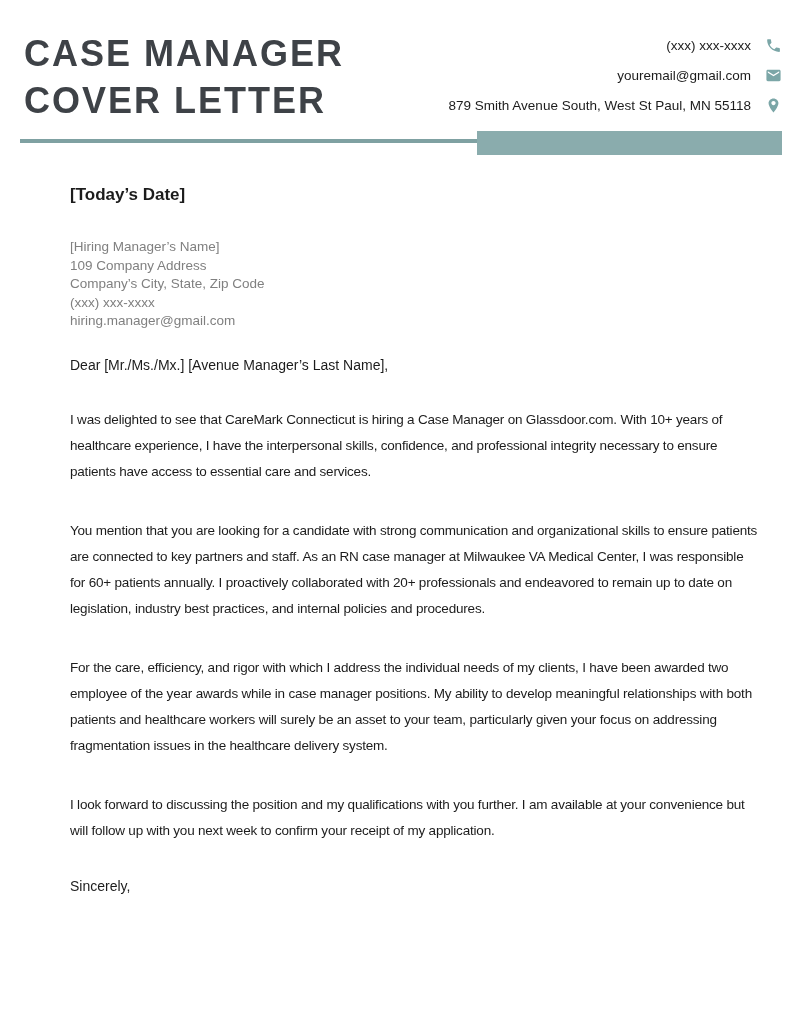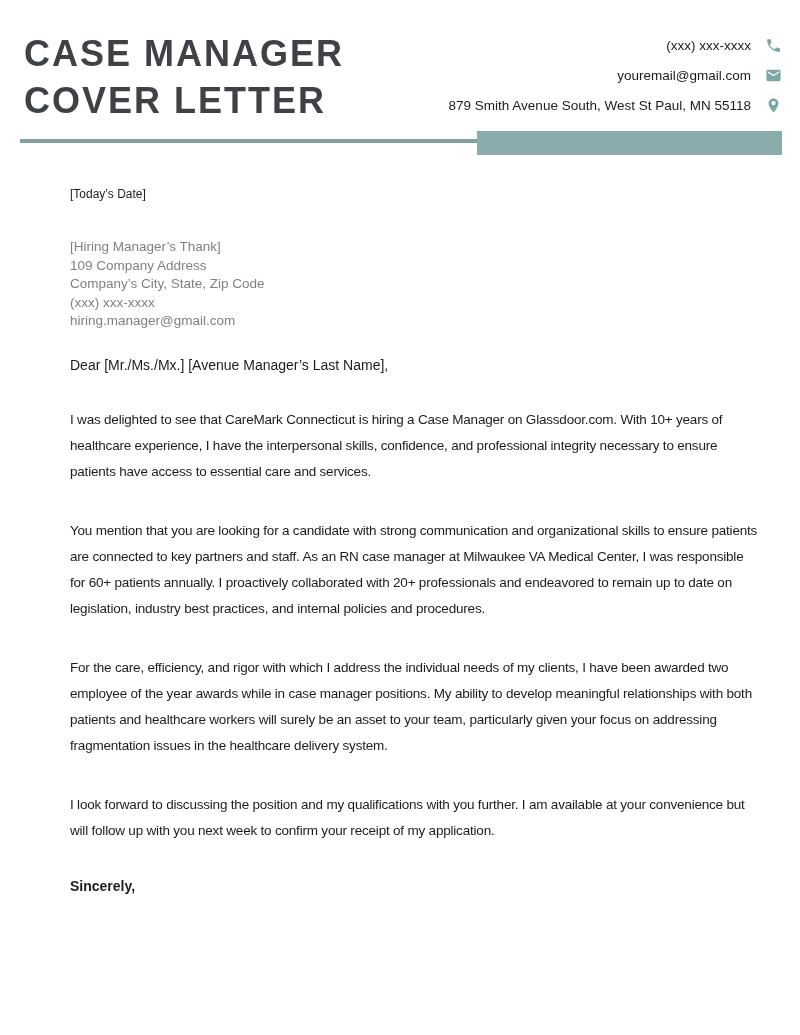--- a/index.html
+++ b/index.html
@@ -77,22 +77,23 @@
 
   
   .letter {
     position: absolute;
     left: 70px;
     top: 186px;
     width: 688px;
     color: var(--ink);
   }
   .date {
-    font-size: 12px;
+    font-size: 17px;
     line-height: 17px;
+    font-weight: bold;
   }
   .recipient {
     margin-top: 35px;
     font-size: 13.5px;
     line-height: 18.6px;
     color: var(--muted);
   }
   .salutation {
     margin-top: 26px;
     font-size: 14px;
@@ -107,21 +108,20 @@
   }
   .thanks {
     margin-top: 27px;
     font-size: 14px;
     line-height: 17px;
   }
   .closing {
     margin-top: 34px;
     font-size: 14px;
     line-height: 17px;
-    font-weight: bold;
   }
   .signature {
     margin-top: 31px;
     font-size: 17px;
     font-weight: bold;
     letter-spacing: 1.8px;
     color: var(--signature);
     text-transform: uppercase;
   }
 </style>
@@ -162,21 +162,21 @@
     </div>
   </div>
 
   <div class="divider-line"></div>
   <div class="divider-bar"></div>
 
   <div class="letter">
     <div class="date">[Today’s Date]</div>
 
     <div class="recipient">
-      <div>[Hiring Manager’s Thank]</div>
+      <div>[Hiring Manager’s Name]</div>
       <div>109 Company Address</div>
       <div>Company’s City, State, Zip Code</div>
       <div>(xxx) xxx-xxxx</div>
       <div>hiring.manager@gmail.com</div>
     </div>
 
     <div class="salutation">Dear [Mr./Ms./Mx.] [Avenue Manager’s Last Name],</div>
 
     <p class="para">I was delighted to see that CareMark Connecticut is hiring a Case Manager on Glassdoor.com. With 10+ years of healthcare experience, I have the interpersonal skills, confidence, and professional integrity necessary to ensure patients have access to essential care and services.</p>
     <p class="para">You mention that you are looking for a candidate with strong communication and organizational skills to ensure patients are connected to key partners and staff. As an RN case manager at Milwaukee VA Medical Center, I was responsible for 60+ patients annually. I proactively collaborated with 20+ professionals and endeavored to remain up to date on legislation, industry best practices, and internal policies and procedures.</p>

